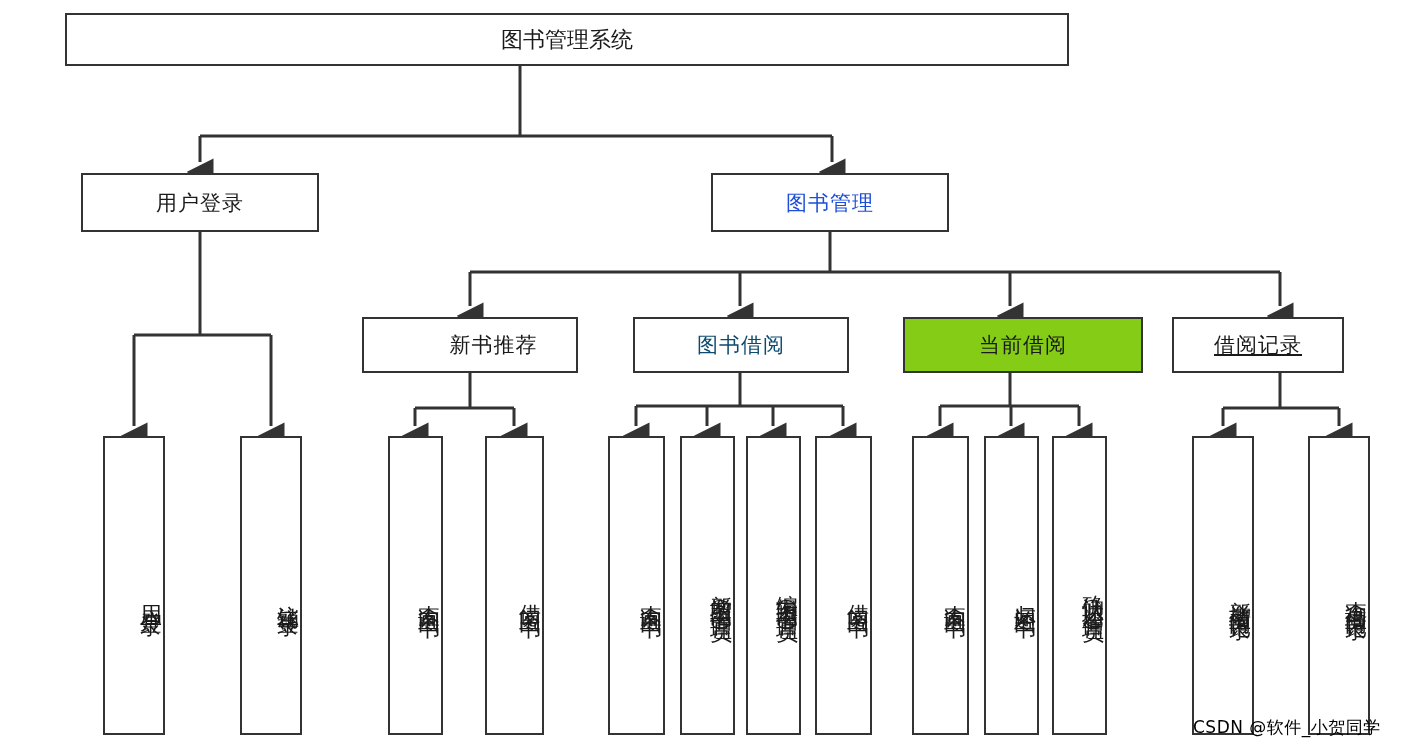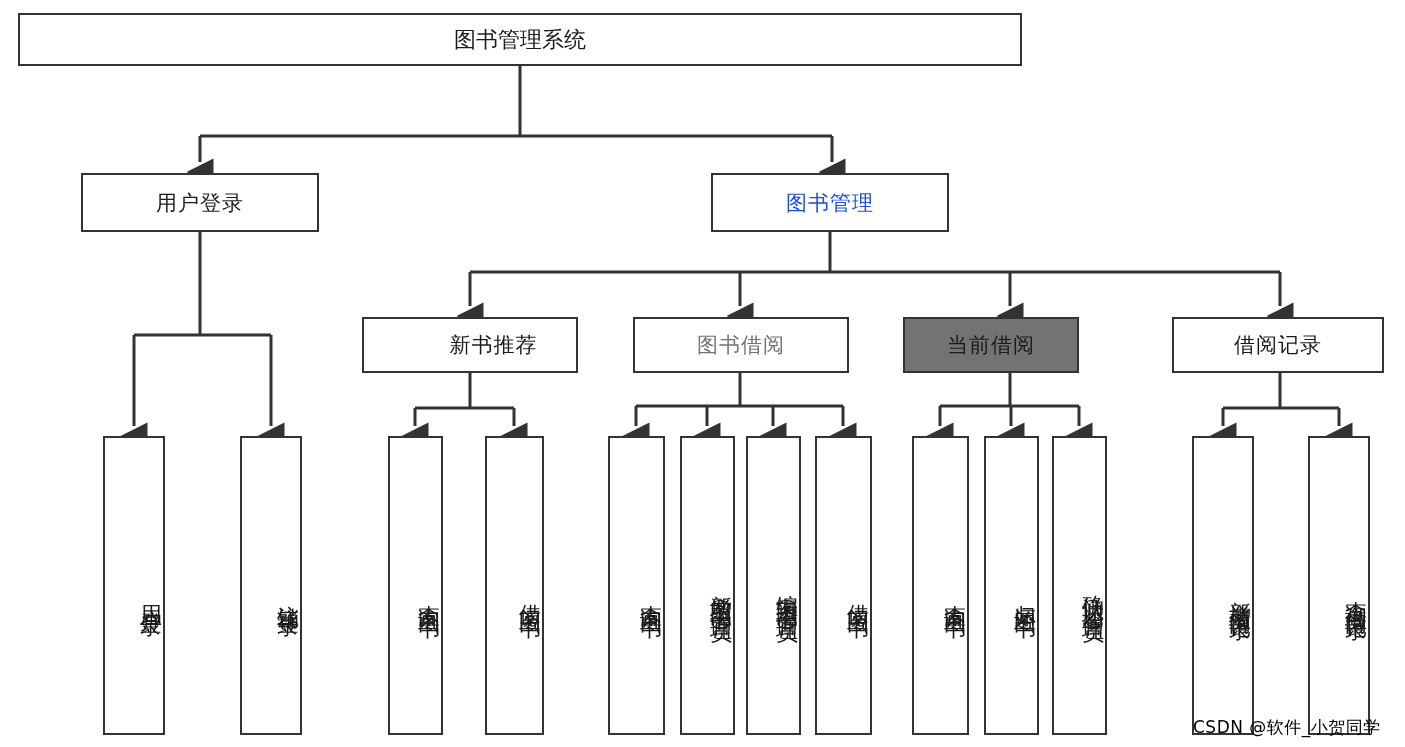--- a/index.html
+++ b/index.html
@@ -35,20 +35,21 @@
     align-items: center;
     justify-content: center;
     color: #1a1a1a;
   }
   .node.horiz {
     font-size: 21px;
     letter-spacing: 1px;
   }
   .node.root {
     font-size: 22px;
+    margin-left: 47px;
   }
   .node.vert {
     writing-mode: vertical-rl;
     text-orientation: upright;
     font-size: 22px;
     letter-spacing: 4px;
     line-height: 1.05;
     padding-top: 18px;
     align-items: flex-start;
     justify-content: center;
@@ -129,27 +130,27 @@
   <div class="node horiz" style="left: 81px; top: 173px; width: 238px; height: 59px; border-color: rgb(51, 51, 51); background: rgb(255, 255, 255); color: rgb(26, 26, 26);">
     <span>用户登录</span>
   </div>
   <div class="node horiz" style="left: 711px; top: 173px; width: 238px; height: 59px; border-color: rgb(51, 51, 51); background: rgb(255, 255, 255); color: #1d4ed8;">
     <span>图书管理</span>
   </div>
 
   <div class="node horiz" style="left: 362px; top: 317px; width: 216px; height: 56px; border-color: rgb(51, 51, 51); background: rgb(255, 255, 255); color: rgb(26, 26, 26); padding-left: 47px;">
     <span>新书推荐</span>
   </div>
-  <div class="node horiz" style="left: 633px; top: 317px; width: 216px; height: 56px; border-color: rgb(51, 51, 51); background: rgb(255, 255, 255); color: #737373;">
+  <div class="node horiz" style="left: 633px; top: 317px; width: 216px; height: 56px; border-color: rgb(51, 51, 51); background: rgb(255, 255, 255); color: #0c4a6e;">
     <span>图书借阅</span>
   </div>
-  <div class="node horiz" style="left: 903px; top: 317px; width: 176px; height: 56px; border-color: rgb(51, 51, 51); background: #737373; color: rgb(26, 26, 26);">
+  <div class="node horiz" style="left: 903px; top: 317px; width: 240px; height: 56px; border-color: rgb(51, 51, 51); background: #84cc16; color: rgb(26, 26, 26);">
     <span>当前借阅</span>
   </div>
-  <div class="node horiz" style="left: 1172px; top: 317px; width: 212px; height: 56px; border-color: rgb(51, 51, 51); background: rgb(255, 255, 255); color: rgb(26, 26, 26);">
+  <div class="node horiz" style="left: 1172px; top: 317px; width: 172px; height: 56px; border-color: rgb(51, 51, 51); background: rgb(255, 255, 255); color: rgb(26, 26, 26); text-decoration: underline;">
     <span>借阅记录</span>
   </div>
 
   <div class="node vert" style="left: 103px; top: 436px; width: 62px; height: 299px; border-color: rgb(51, 51, 51); background: rgb(255, 255, 255); color: rgb(26, 26, 26);">
     <span class="vlabel">用户登录</span>
   </div>
   <div class="node vert" style="left: 240px; top: 436px; width: 62px; height: 299px; border-color: rgb(51, 51, 51); background: rgb(255, 255, 255); color: rgb(26, 26, 26);">
     <span class="vlabel">注销登录</span>
   </div>
 

